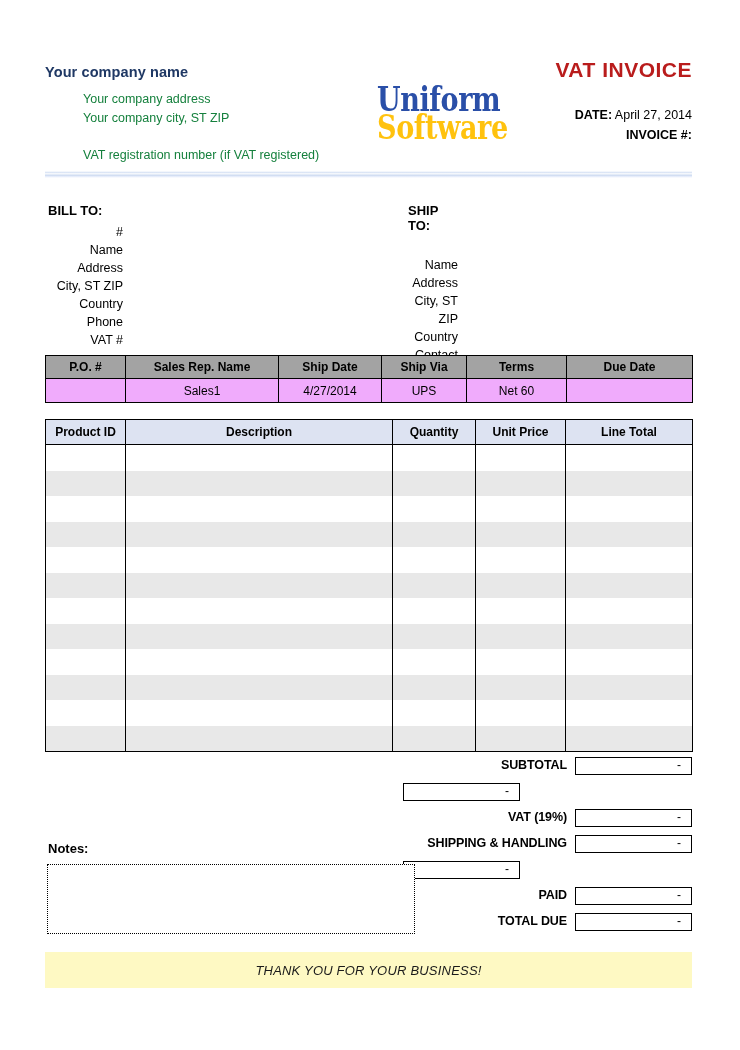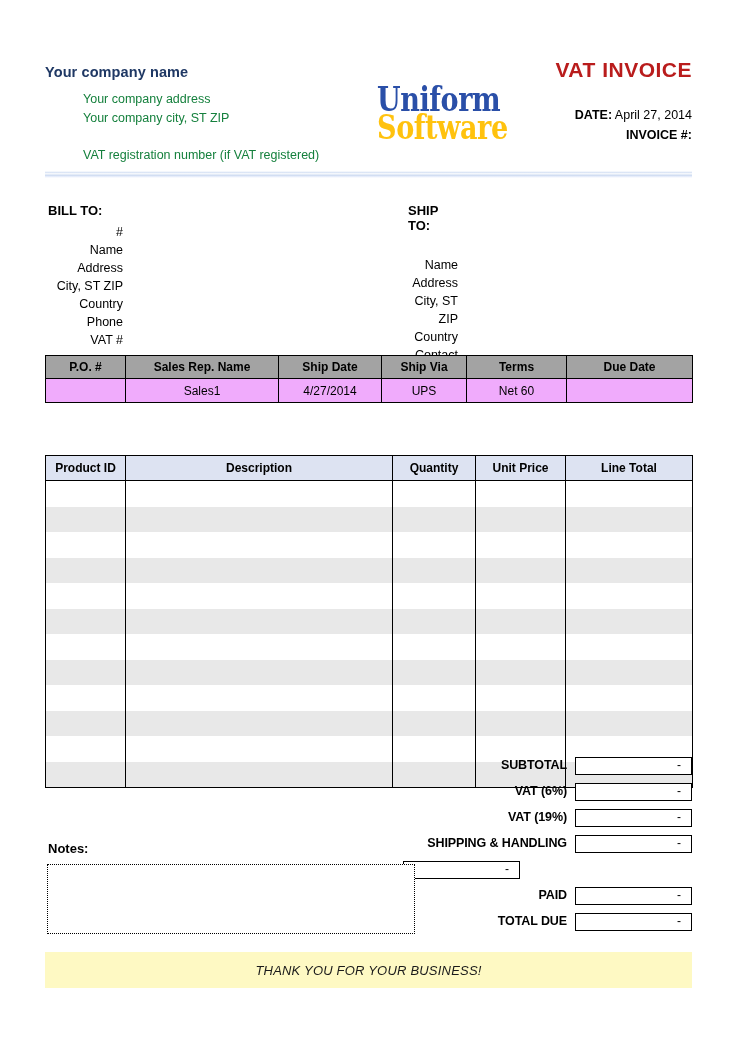--- a/index.html
+++ b/index.html
@@ -149,21 +149,20 @@
     font-weight: bold;
   }
   .info-table td {
     background: #f0abfc;
     height: 23px;
   }
 
   .items-table {
     left: 45px; top: 419px;
     width: 647px;
-    margin-top: 36px;
   }
   .items-table th {
     border: 1px solid #000000;
     background: #dde3f2;
     font-weight: bold;
     font-size: 12px;
     height: 24px;
     padding: 0;
     text-align: center;
   }
@@ -447,21 +446,20 @@
         </tr>
       </tbody>
   </table>
 
   <div class="totals" id="totals-container">
       <div class="totals-row">
         <div class="totals-label">SUBTOTAL</div>
         <div class="totals-value">-</div>
       </div>
       <div class="totals-row">
-        <div class="totals-label">VAT (6%)</div>
         <div class="totals-value">-</div>
       </div>
       <div class="totals-row">
         <div class="totals-label">VAT (19%)</div>
         <div class="totals-value">-</div>
       </div>
       <div class="totals-row">
         <div class="totals-label">SHIPPING &amp; HANDLING</div>
         <div class="totals-value">-</div>
       </div>

